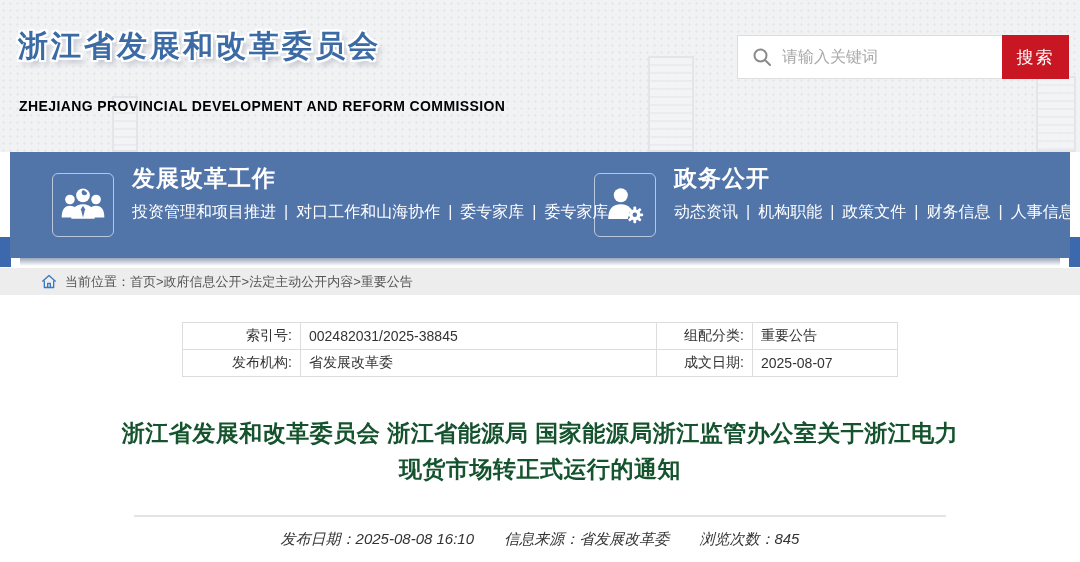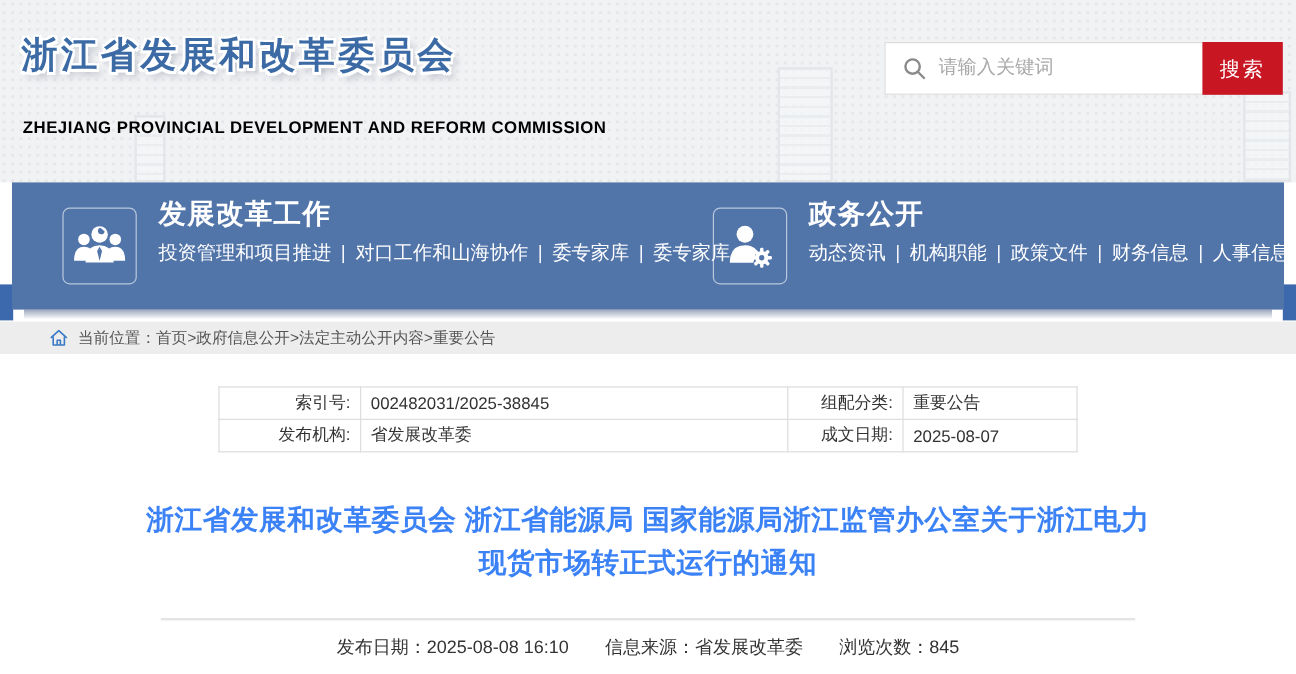--- a/index.html
+++ b/index.html
@@ -93,26 +93,26 @@
     margin:16px auto 0; width:715px; border-collapse:collapse;
     font-size:14px; color:#333; table-layout:fixed;
   }
   table.doc-info td { border:1px solid #ddd; height:27px; padding:2px 8px; }
   td.lbl { text-align:right; padding-right:9px; }
   td.val { text-align:left; padding-left:11px; }
   col.c1{width:118px;} col.c2{width:356px;} col.c3{width:96px;} col.c4{width:145px;}
 
   .article-title {
     margin:38px auto 0; width:845px; text-align:center;
-    font-size:23px; line-height:36px; font-weight:bold; color:#3b82f6;
+    font-size:23px; line-height:36px; font-weight:bold; color:#14532d;
     letter-spacing:.5px;
   }
   .divider { margin:28px auto 0; width:812px; height:2px; background:#e4e4e4; }
   .meta-line { margin-top:13px; text-align:center; font-size:15px; color:#333; }
-  .meta-item { margin:14px 13px; }
+  .meta-item { margin:14px 13px;font-style:italic; }
 </style>
 </head>
 <body>
 
 <div class="header">
   <div class="bldg" style="left:648px; top:56px; width:46px; height:96px;"></div>
   <div class="bldg" style="left:1036px; top:76px; width:40px; height:76px;"></div>
   <div class="bldg" style="left:112px; top:96px; width:26px; height:56px;"></div>
 
   <div class="site-title">浙江省发展和改革委员会</div>

